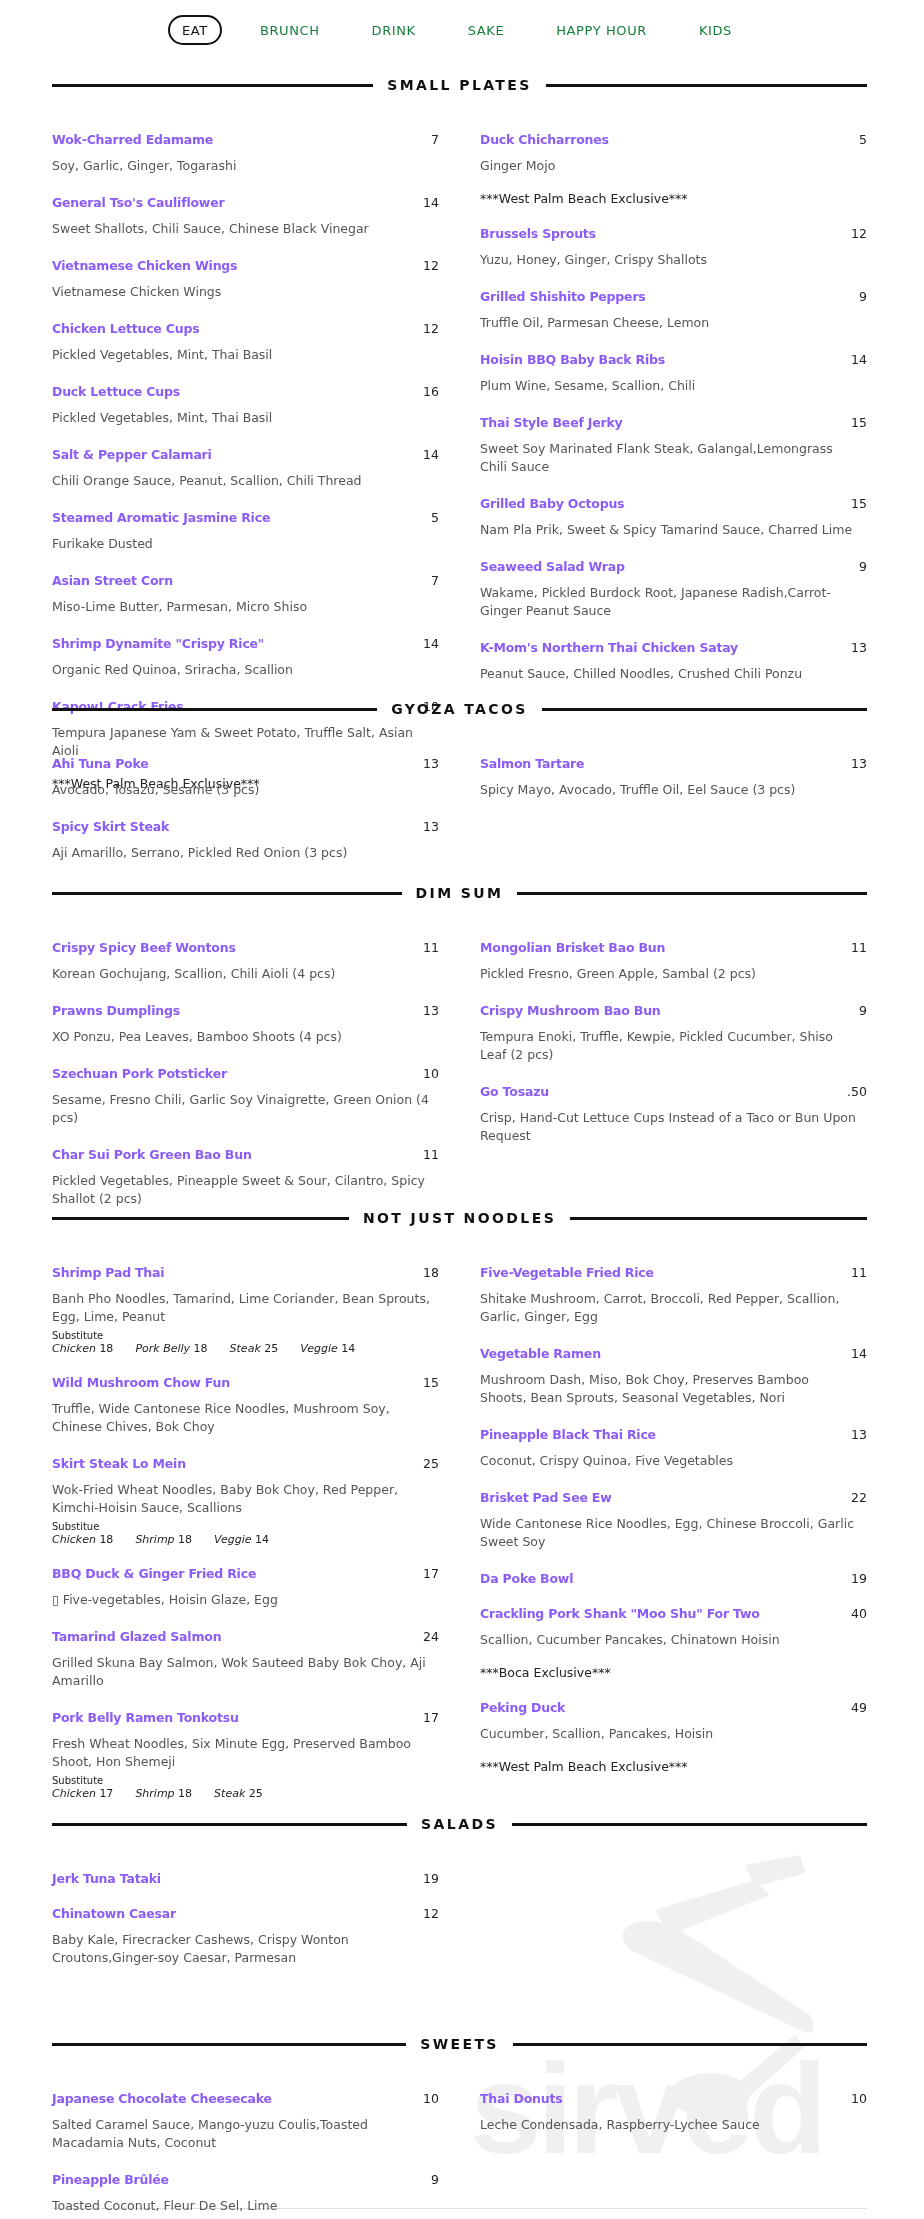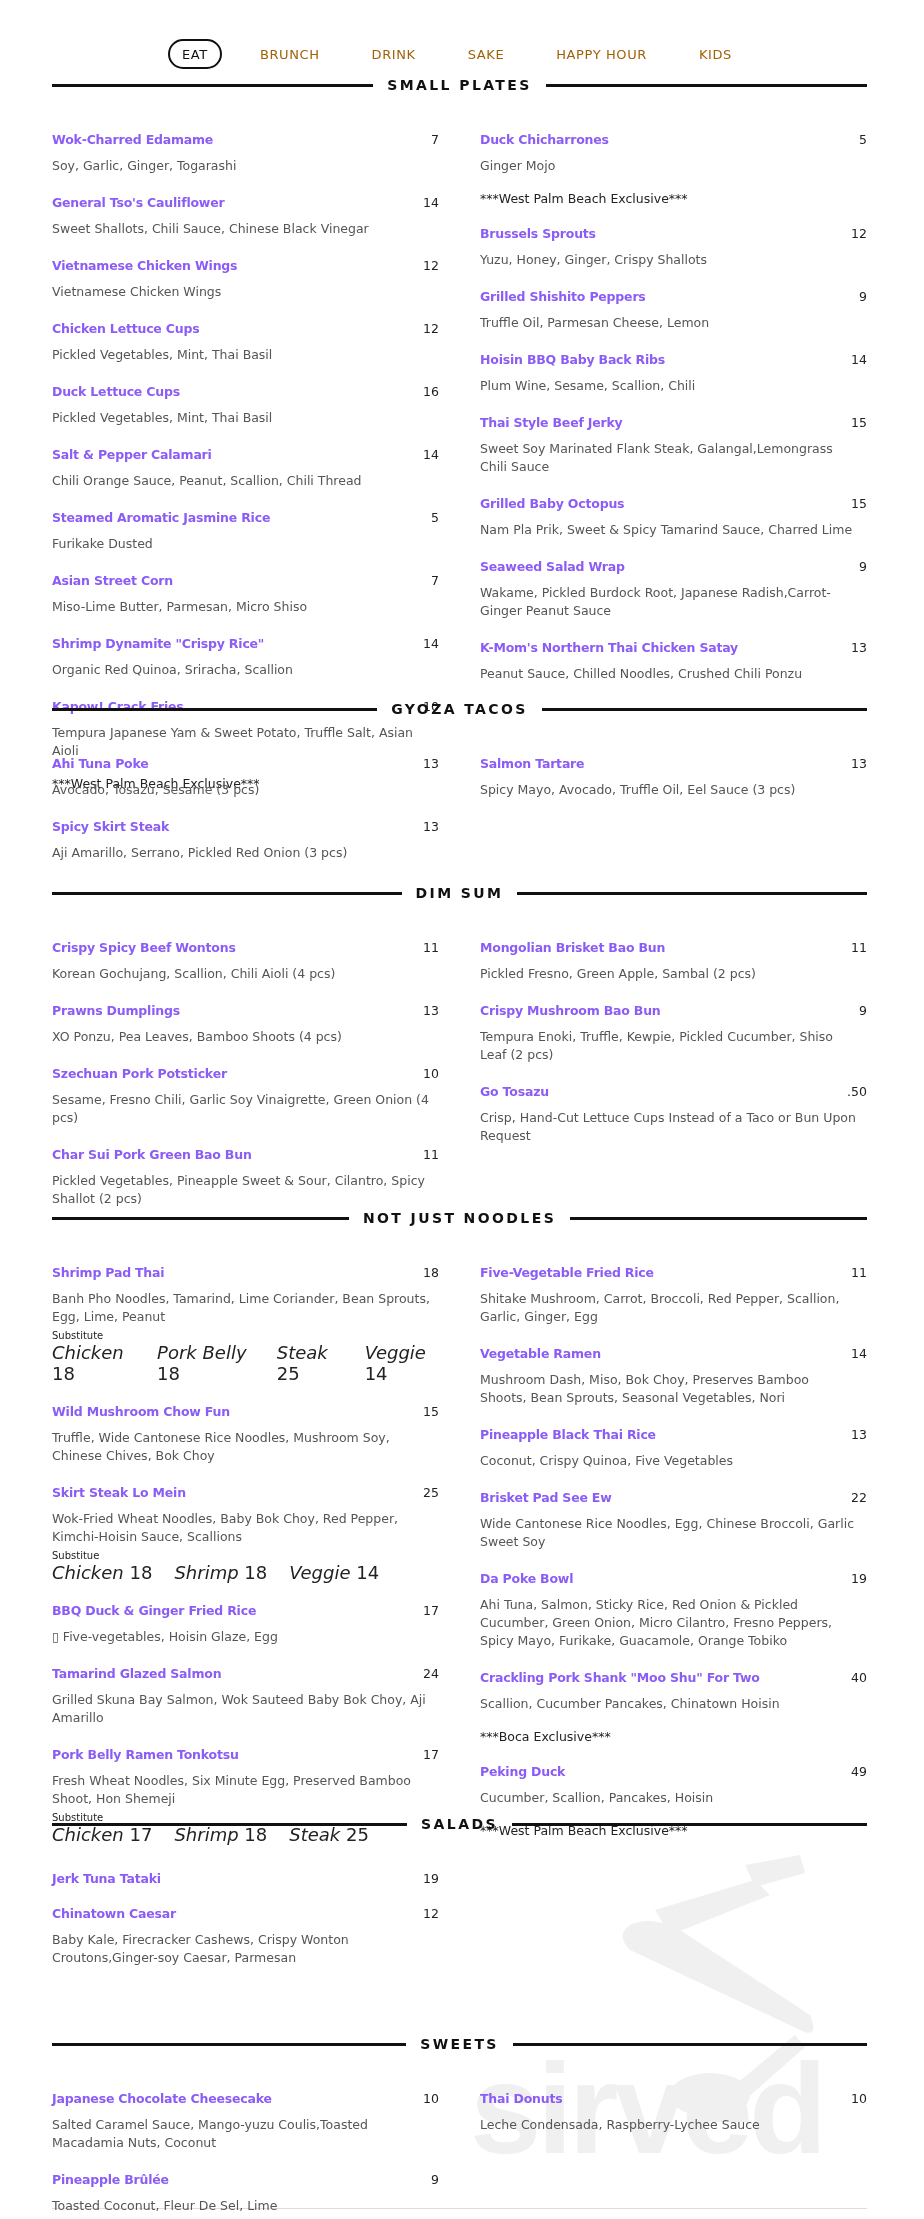--- a/index.html
+++ b/index.html
@@ -1,33 +1,33 @@
 <!DOCTYPE html>
 <html><head>
 <meta charset="utf-8">
 <style>
   * { box-sizing: border-box; margin: 0; padding: 0; }
   html, body { width: 924px; background: #ffffff; }
   body { font-family: "DejaVu Sans", sans-serif; color: #111; position: relative; height: 2219px; overflow: hidden; }
   .nav { position: absolute; top: 15px; left: 0; width: 924px; display: flex; justify-content: center; gap: 0; }
-  .nav-inner { display: flex; align-items: center; margin-left: -10px; margin-top: 24px; }
-  .nav-item { font-size: 13px; letter-spacing: 0.6px; color: #a16207; padding: 6px 12px; margin: 0 12px; border: 2px solid transparent; border-radius: 16px; height: 30px; line-height: 15px; cursor: pointer; }
+  .nav-inner { display: flex; align-items: center; margin-left: -10px; }
+  .nav-item { font-size: 13px; letter-spacing: 0.6px; color: #15803d; padding: 6px 12px; margin: 0 12px; border: 2px solid transparent; border-radius: 16px; height: 30px; line-height: 15px; cursor: pointer; }
   .nav-item.active { color: #111; border-color: #111; }
   .section-head { position: absolute; left: 52px; width: 815px; height: 20px; display: flex; align-items: center; }
   .section-head .line { flex: 1; height: 3px; background: #111; }
   .section-head .title { padding: 0 14px; font-size: 14px; font-weight: bold; letter-spacing: 2.4px; color: #111; }
   .col { position: absolute; width: 387px; }
   .item { margin-bottom: 20px; }
   .item-top { display: flex; justify-content: space-between; align-items: baseline; }
   .item-name { font-size: 12.5px; font-weight: bold; color: #8b5cf6; letter-spacing: -0.2px; }
   .item-price { font-size: 12.5px; color: #222; }
   .item-desc { font-size: 12.5px; color: #555; line-height: 18px; margin-top: 10px; padding-right: 8px; }
   .item-note { font-size: 12.5px; color: #222; margin-top: 16px; }
   .subst-label { font-size: 10px; color: #222; margin-top: 4px; }
-  .subst-list { display: flex; gap: 22px; font-size: 18px; color: #222; margin-top: 1px; }
+  .subst-list { display: flex; gap: 22px; font-size: 11px; color: #222; margin-top: 1px; }
   .subst-list i { font-style: italic; }
   .bottom-line { position: absolute; left: 52px; top: 2208px; width: 815px; height: 1px; background: #ddd; }
   .watermark { position: absolute; left: 595px; top: 1855px; width: 250px; height: 320px; pointer-events: none; }
   .wm-text { position: absolute; left: 470px; top: 2035px; font-size: 128px; font-weight: bold; color: #f0f0f0; letter-spacing: -4px; font-family: "Liberation Sans", sans-serif; z-index: 0; }
   .col, .section-head { z-index: 1; justify-content: space-between; }
 </style>
 </head>
 <body>
 
 <nav class="nav">
@@ -375,21 +375,20 @@
         <span class="item-name">Brisket Pad See Ew</span>
         <span class="item-price">22</span>
       </div>
       <div class="item-desc">Wide Cantonese Rice Noodles, Egg, Chinese Broccoli, Garlic Sweet Soy</div>
     </div>
     <div class="item">
       <div class="item-top">
         <span class="item-name">Da Poke Bowl</span>
         <span class="item-price">19</span>
       </div>
-      <div class="item-desc">Ahi Tuna, Salmon, Sticky Rice, Red Onion &amp; Pickled Cucumber, Green Onion, Micro Cilantro, Fresno Peppers, Spicy Mayo, Furikake, Guacamole, Orange Tobiko</div>
     </div>
     <div class="item">
       <div class="item-top">
         <span class="item-name">Crackling Pork Shank "Moo Shu" For Two</span>
         <span class="item-price">40</span>
       </div>
       <div class="item-desc">Scallion, Cucumber Pancakes, Chinatown Hoisin</div>
       <div class="item-note">***Boca Exclusive***</div>
     </div>
     <div class="item">

